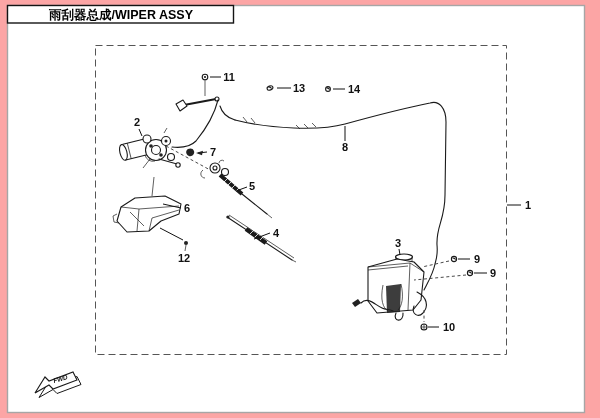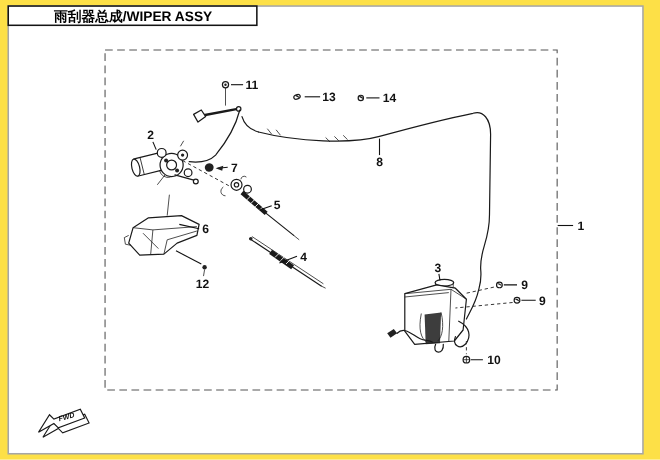--- a/index.html
+++ b/index.html
@@ -1,16 +1,16 @@
 <!DOCTYPE html>
 <html><head>
 <meta charset="utf-8">
 <style>
   html,body{margin:0;padding:0;background:#fff;}
-  .stage{position:relative;width:600px;height:418px;background:#fde047;overflow:hidden;
+  .stage{position:relative;width:600px;height:418px;background:#fca5a5;overflow:hidden;
          font-family:"Liberation Sans",sans-serif;text-align:center;}
   svg{position:absolute;left:0;top:0;}
   .ln{stroke:#1a1a1a;stroke-width:1.1;fill:none;stroke-linecap:round;stroke-linejoin:round;}
   .ln2{stroke:#1a1a1a;stroke-width:2.2;fill:none;stroke-linecap:round;}
   .thin{stroke:#1a1a1a;stroke-width:.7;fill:none;}
   .fillw{fill:#fff;}
   .filld{fill:#222;stroke:none;}
   .leader{stroke:#111;stroke-width:1;fill:none;}
   .dashlead{stroke:#333;stroke-width:.9;fill:none;stroke-dasharray:3,2.6;}
   .callout{font:bold 11px "Liberation Sans",sans-serif;fill:#111;}

